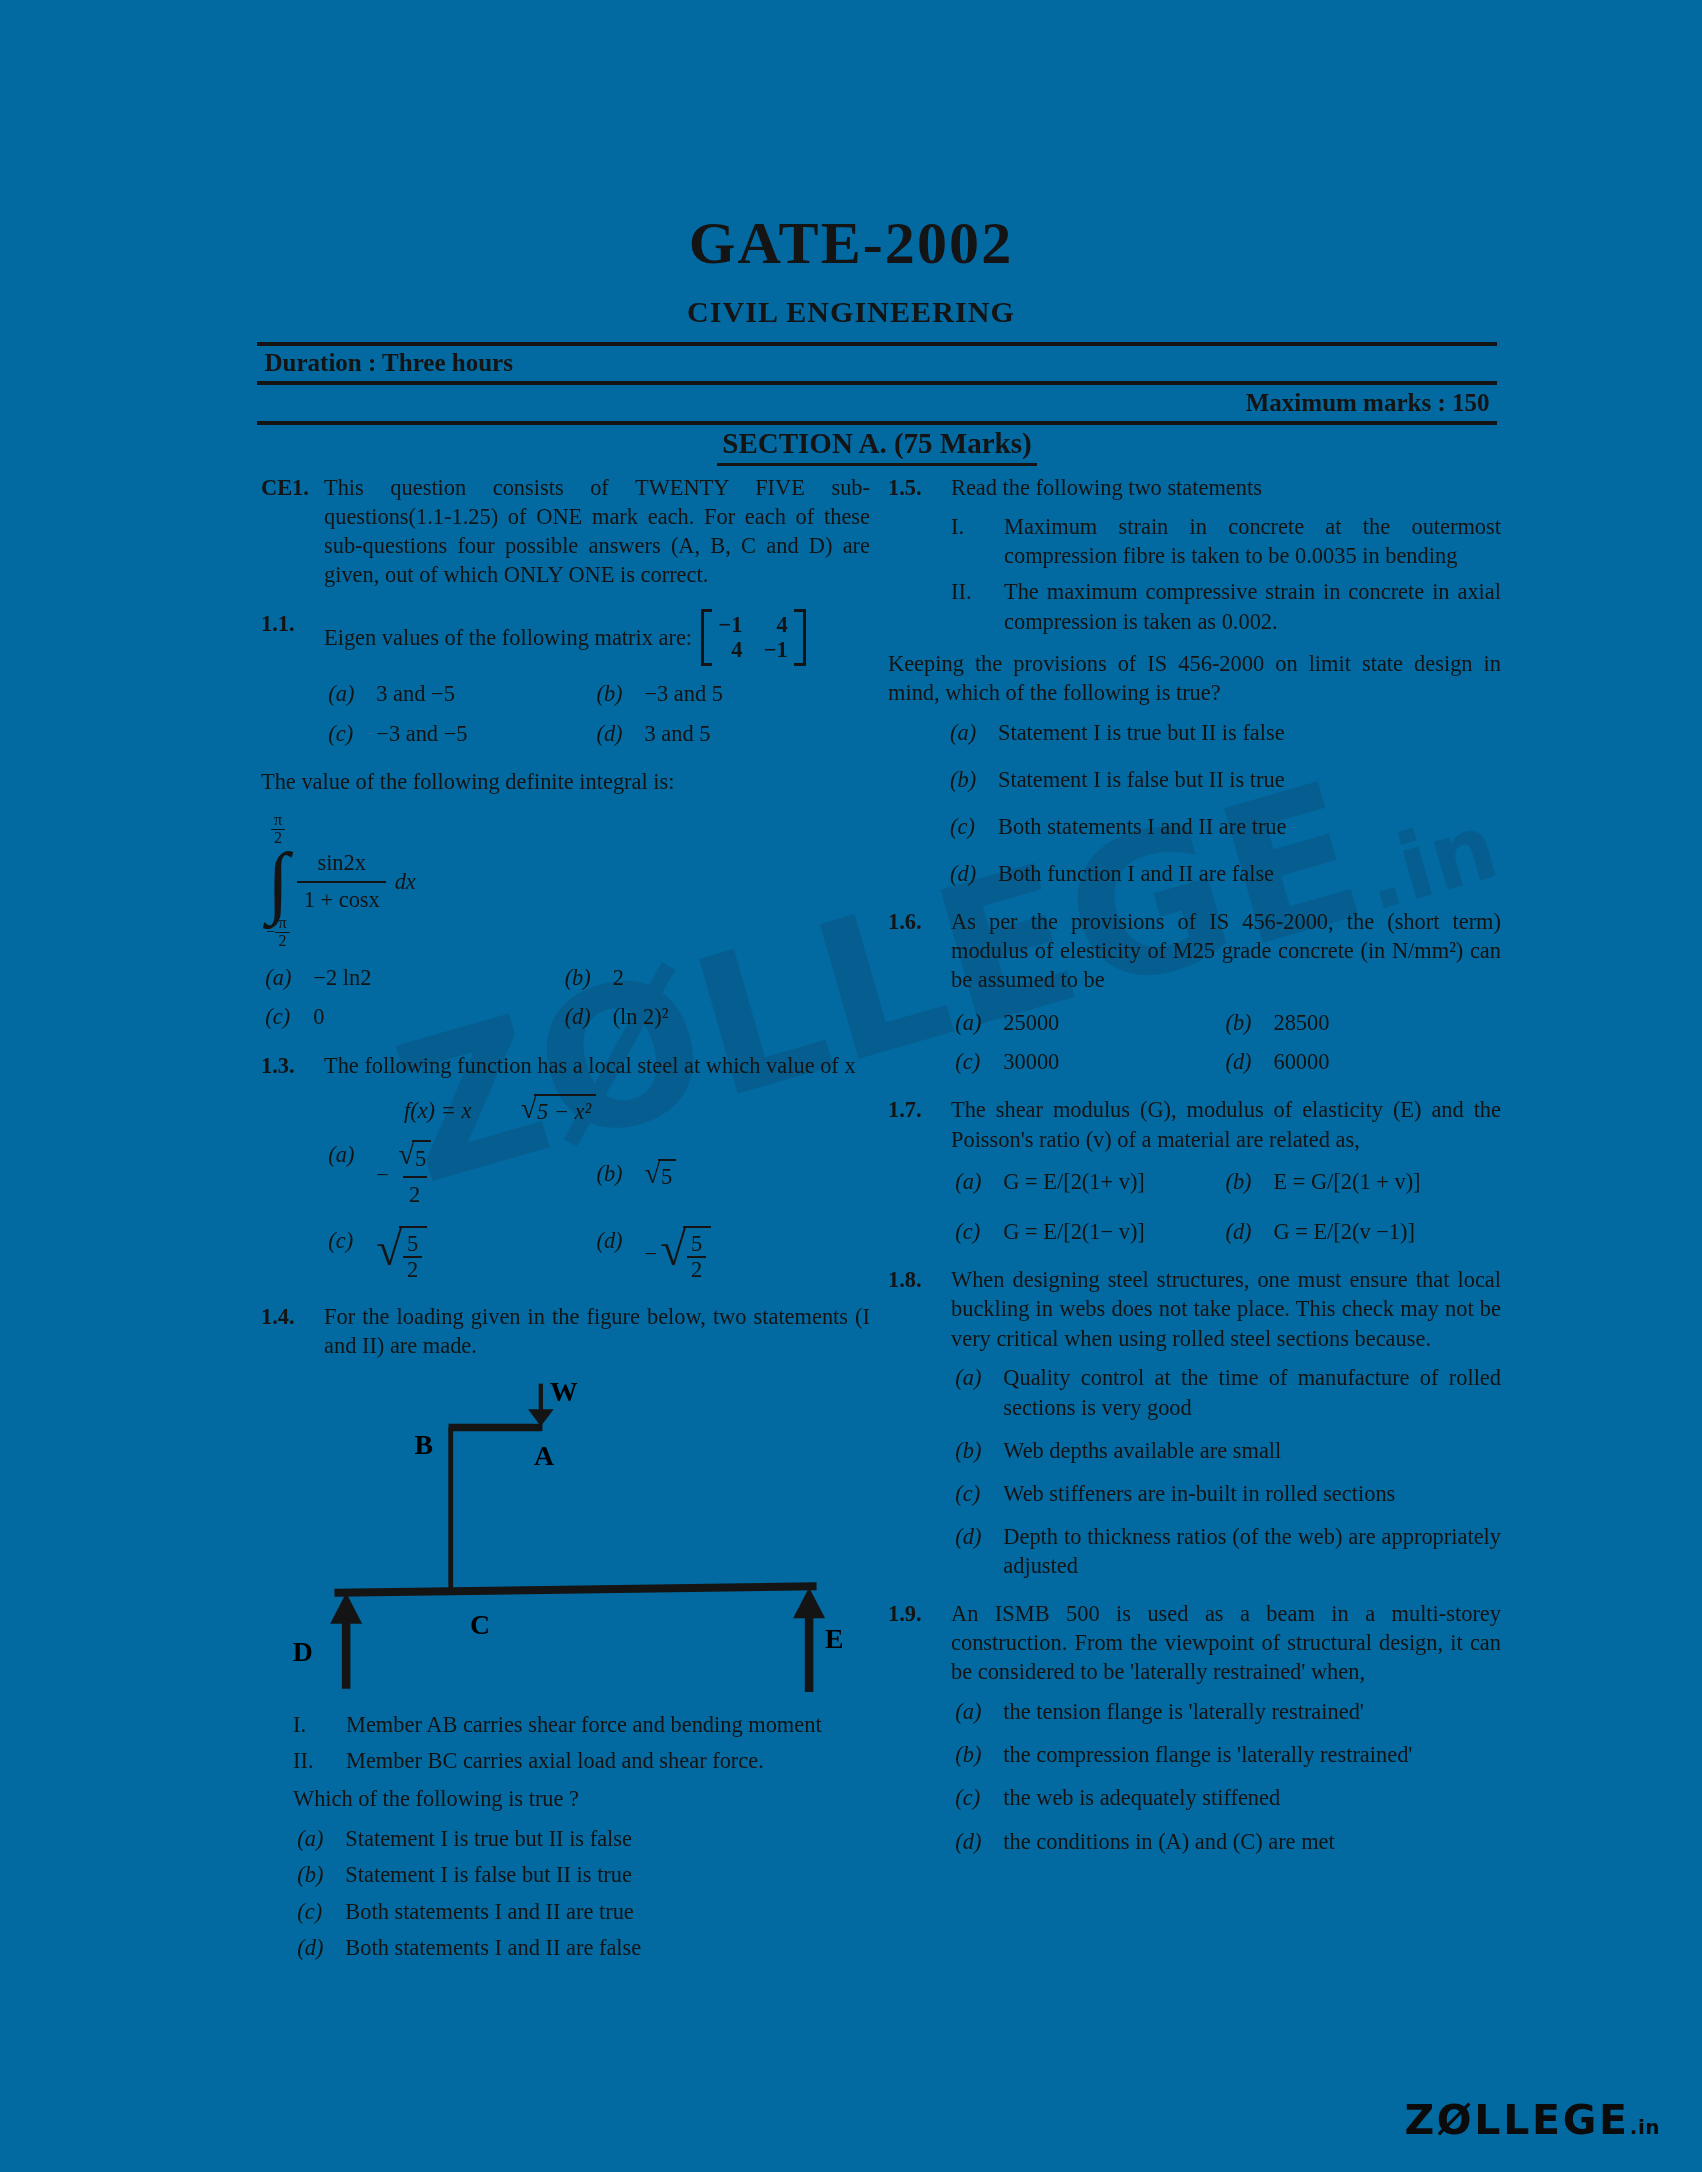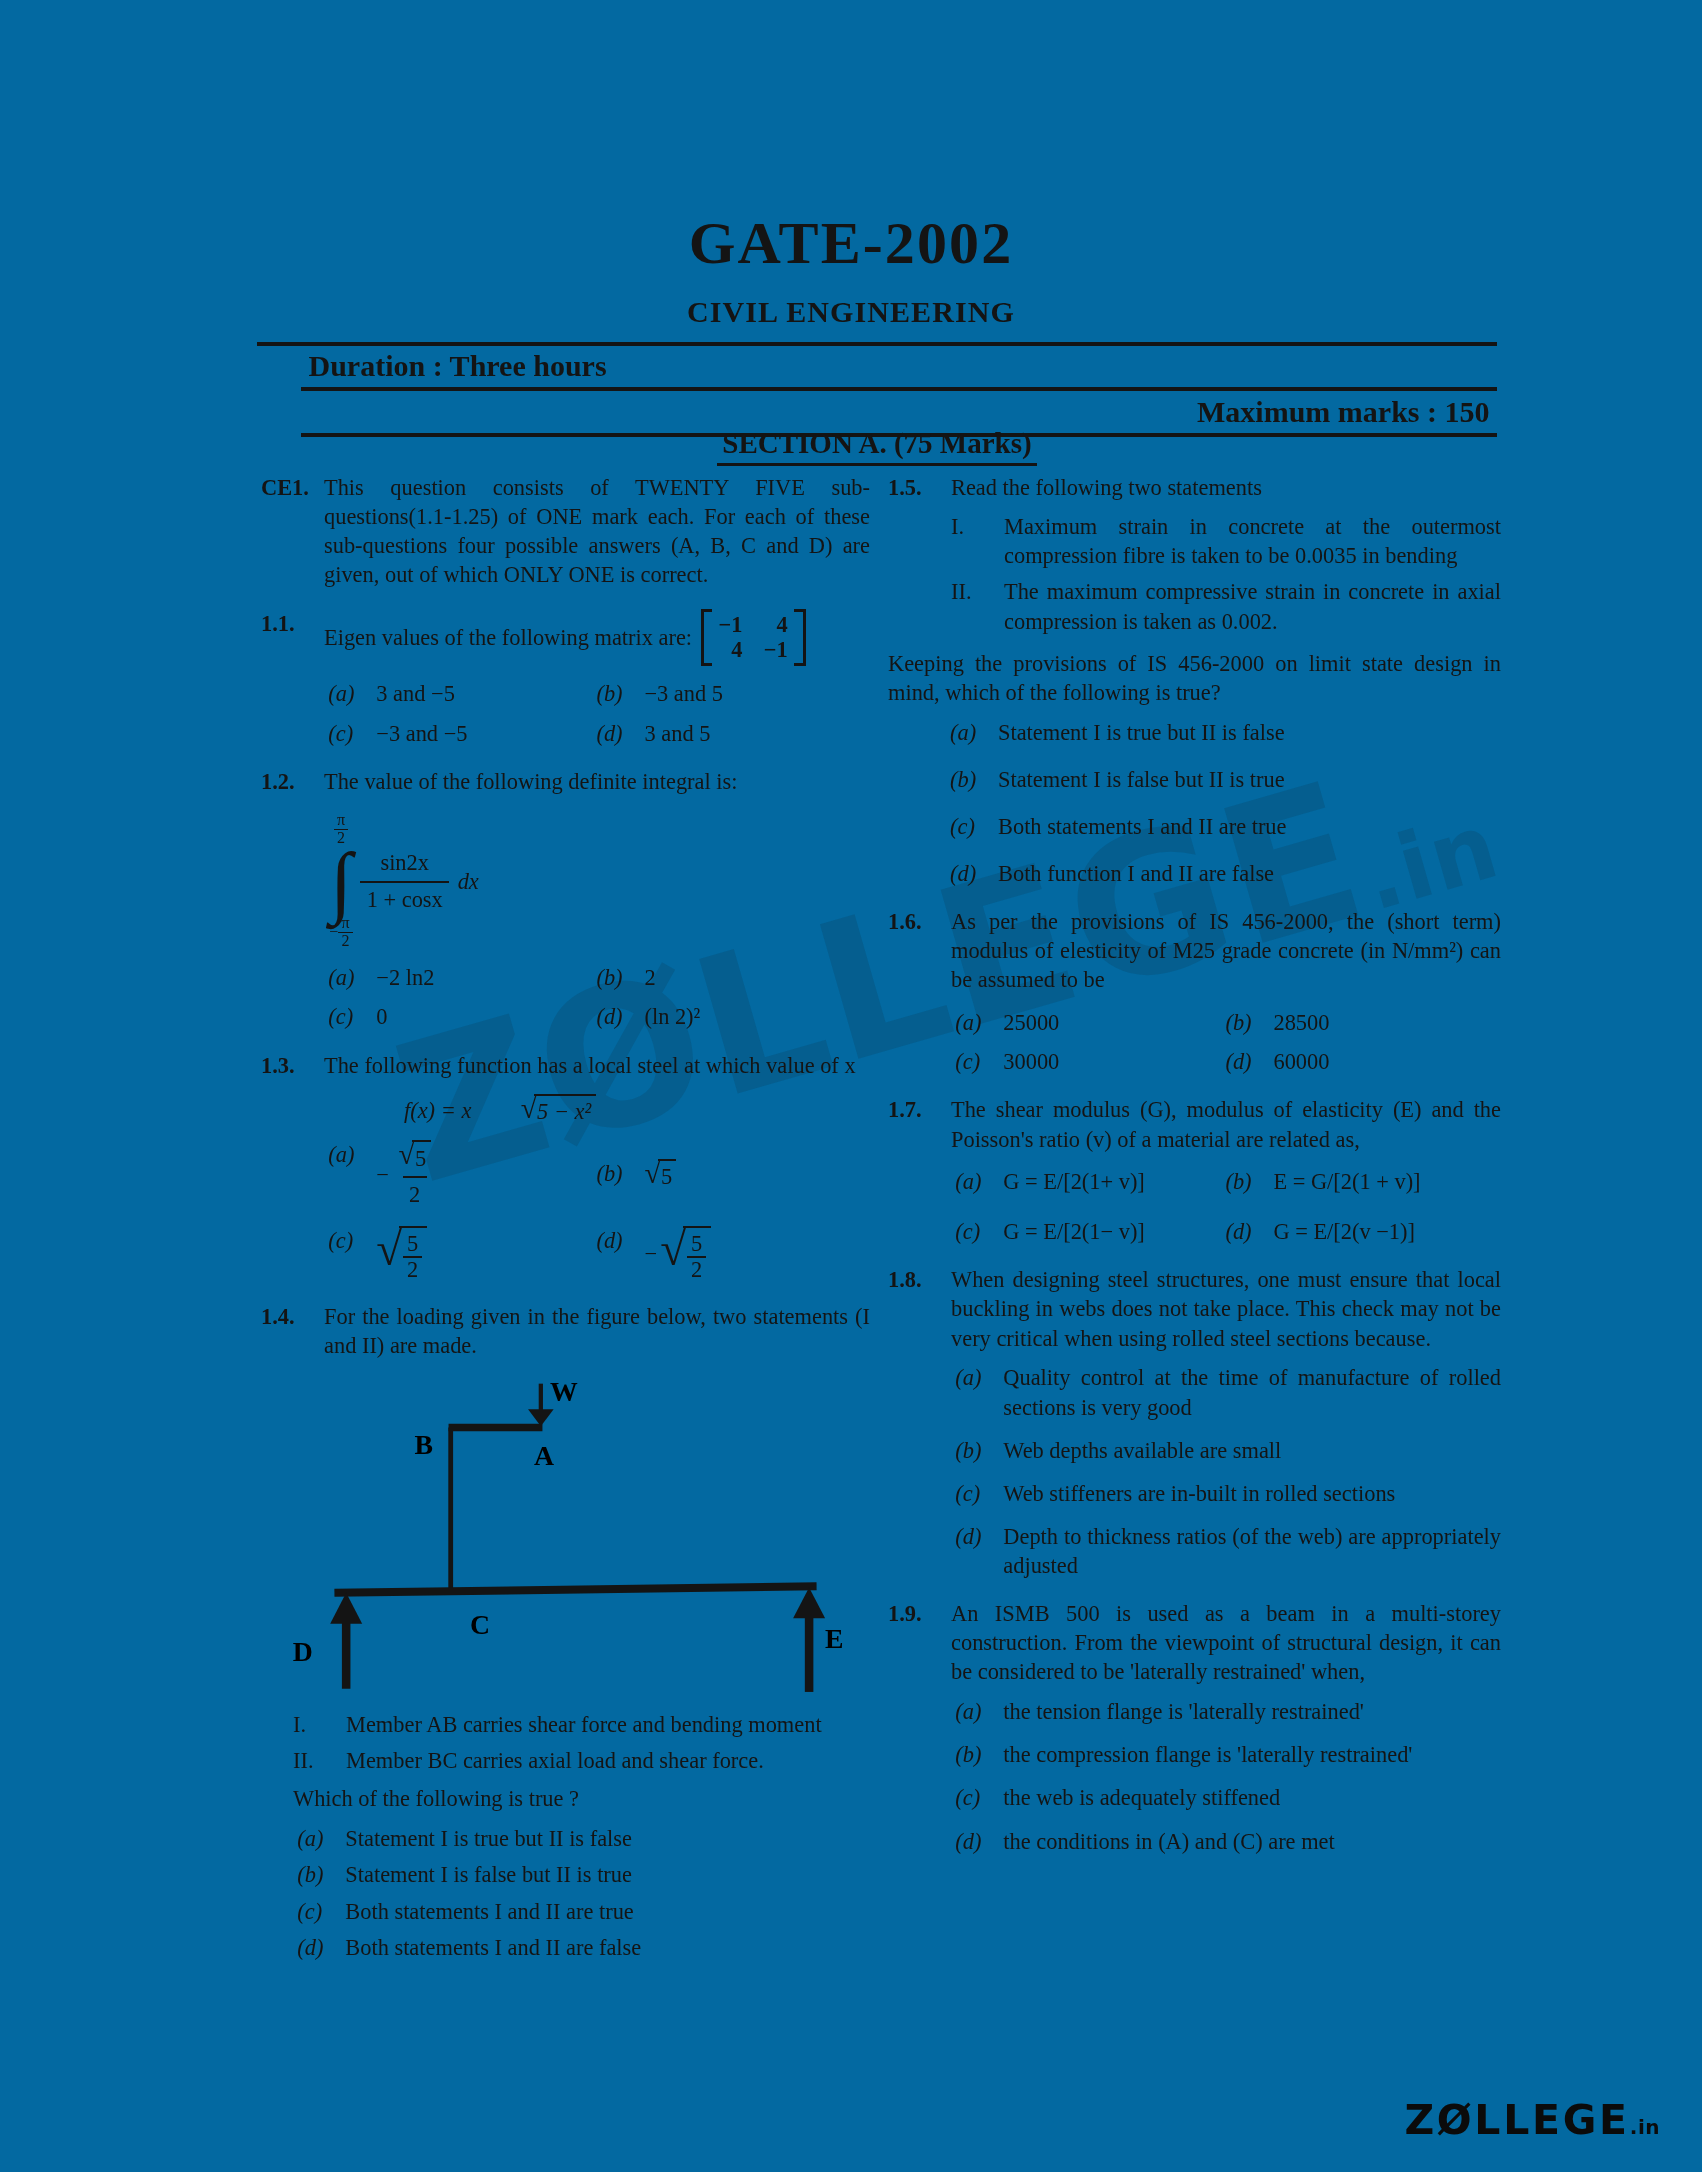--- a/index.html
+++ b/index.html
@@ -4,22 +4,22 @@
 <style>
   html,body{margin:0;padding:0;background:#e8e8e6;}
   .page{position:relative;width:1702px;height:2172px;background:#0369a1;color:#141414;
         font-family:"Liberation Serif","DejaVu Serif",serif;overflow:hidden;}
   
   .title{position:absolute;top:209px;left:0;width:100%;text-align:center;
          font-size:60px;font-weight:bold;letter-spacing:2.1px;}
   .subtitle{position:absolute;top:295px;left:0;width:100%;text-align:center;
             font-size:30px;font-weight:bold;letter-spacing:1.1px;}
   .band{position:absolute;left:257px;top:342px;width:1240px;border-top:4.3px solid #141414;}
-  .band-row{border-bottom:4.3px solid #141414;font-size:30px;font-weight:bold;
-            padding:3.2px 7.5px 4.3px;margin-left:44px;}
+  .band-row{border-bottom:4.3px solid #141414;font-size:25px;font-weight:bold;
+            padding:3.2px 7.5px 4.3px;}
   .band-row.right{text-align:right;}
   .section-wrap{position:absolute;left:257px;top:427px;width:1240px;text-align:center;}
   .section-head{display:inline-block;font-size:29px;font-weight:bold;
                 border-bottom:3.7px solid #141414;padding:0 5.3px 3.2px;}
   
   .col{position:absolute;top:473px;font-size:22.4px;line-height:1.3;}
   .col-left{left:261px;width:609px;}
   .col-right{left:888px;width:613px;}
   .q{display:flex;margin-bottom:19px;}
   .qn{width:63px;flex:none;font-weight:bold;}
@@ -132,21 +132,20 @@
             </div>
           <div class="opt">
               <span class="ol">(d)</span>
               <span class="ot">3 and 5</span>
             </div>
         </div>
       </div>
     </div>
 
     <div class="q">
-      <div class="qn">1.2.</div>
       <div class="qb">
         <div class="just">The value of the following definite integral is:</div>
         <div class="int-block">
           <span class="int-col">
             <span class="sfrac">
               <span class="sn">π</span>
               <span class="sb">2</span>
             </span>
             <span class="int-sign">∫</span>
             <span class="lo-lim">

